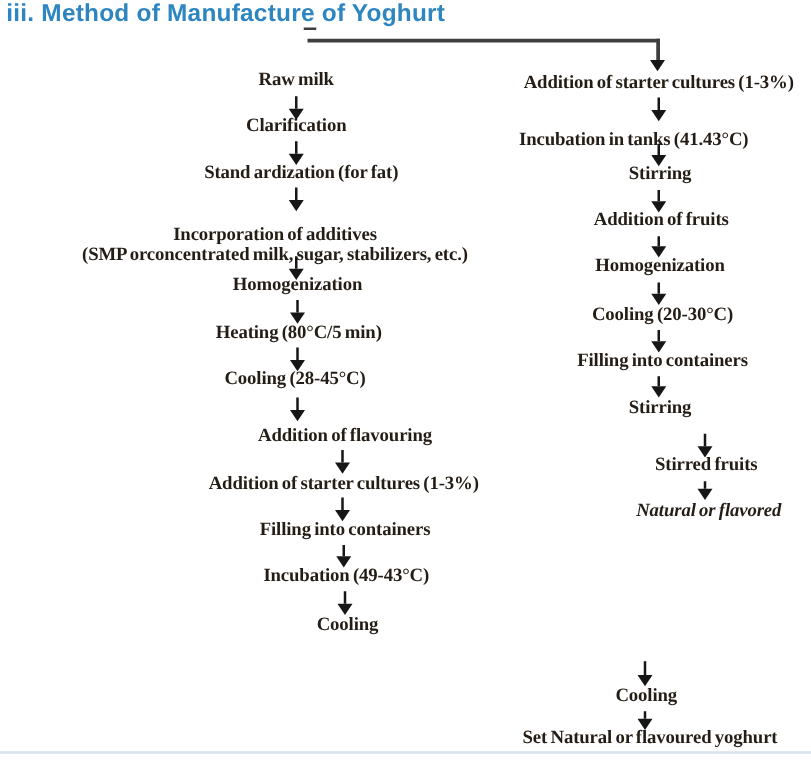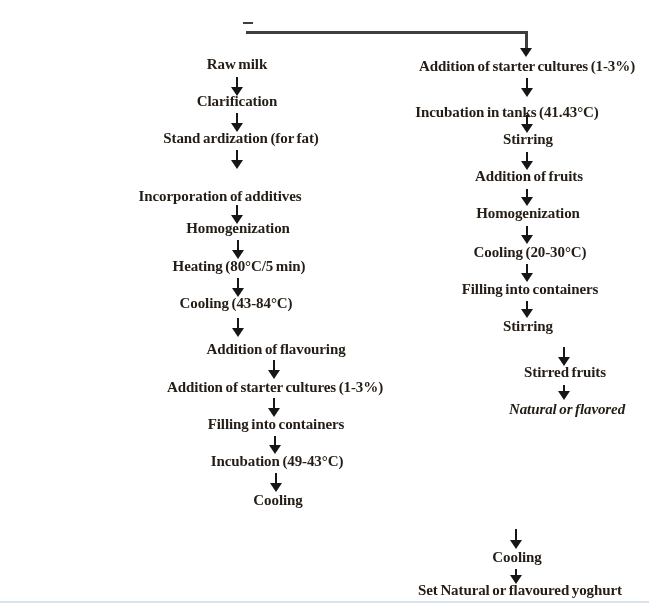--- a/index.html
+++ b/index.html
@@ -47,35 +47,36 @@
   }
   #bottom-divider{
     position:absolute;left:0;top:601px;width:649px;height:2px;
     background:var(--divider-color,#d9e3ed);
   }
 </style>
 </head>
 <body>
 
 <div id="page" style="--title-color: #2e86c1; --text-color: #241d15; --arrow-color: #161616; --line-color: #3e3e3e; --divider-color: #d9e3ed;">
+  <h1 id="page-title">iii. Method of Manufacture of Yoghurt</h1>
 
   <div id="flowchart">
 
     <div class="connector" style="left:243px;top:22px;width:10px;height:2px;"></div>
     <div class="connector" style="left:246px;top:31px;width:282px;height:3px;"></div>
     <div class="connector" style="left:525px;top:31px;width:3px;height:18px;"></div>
     <div id="connector-arrowhead" style="left:520px;top:48px;"></div>
 
   <div class="flow-step" style="left: 237px; top: 65px;"><span>Raw milk</span></div>
       <div class="flow-step" style="left: 237px; top: 102px; text-align: right;"><span>Clarification</span></div>
       <div class="flow-step" style="left: 241px; top: 139px;"><span>Stand ardization (for fat)</span></div>
-      <div class="flow-step" style="left: 220px; top: 186px; margin-top: 11px;"><span>Incorporation of additives</span></div>
+      <div class="flow-step" style="left: 220px; top: 186px; margin-top: 11px;"><span>Incorporation of additives</span><span class="sub-line">(SMP orconcentrated milk, sugar, stabilizers, etc.)</span></div>
       <div class="flow-step" style="left: 238px; top: 229px;"><span>Homogenization</span></div>
       <div class="flow-step" style="left: 239px; top: 267px;"><span>Heating (80°C/5 min)</span></div>
-      <div class="flow-step" style="left: 236px; top: 304px;"><span>Cooling (43-84°C)</span></div>
+      <div class="flow-step" style="left: 236px; top: 304px;"><span>Cooling (28-45°C)</span></div>
       <div class="flow-step" style="left: 276px; top: 350px;"><span>Addition of flavouring</span></div>
       <div class="flow-step" style="left: 275px; top: 388px;"><span>Addition of starter cultures (1-3%)</span></div>
       <div class="flow-step" style="left: 276px; top: 425px;"><span>Filling into containers</span></div>
       <div class="flow-step" style="left: 277px; top: 462px;"><span>Incubation (49-43°C)</span></div>
       <div class="flow-step" style="left: 278px; top: 501px;"><span>Cooling</span></div>
       <div class="down-arrow" style="left: 237px; top: 77px;">
         <div class="shaft" style="height: 10px;"></div>
         <div class="head"></div>
       </div>
       <div class="down-arrow" style="left: 237px; top: 113px;">

